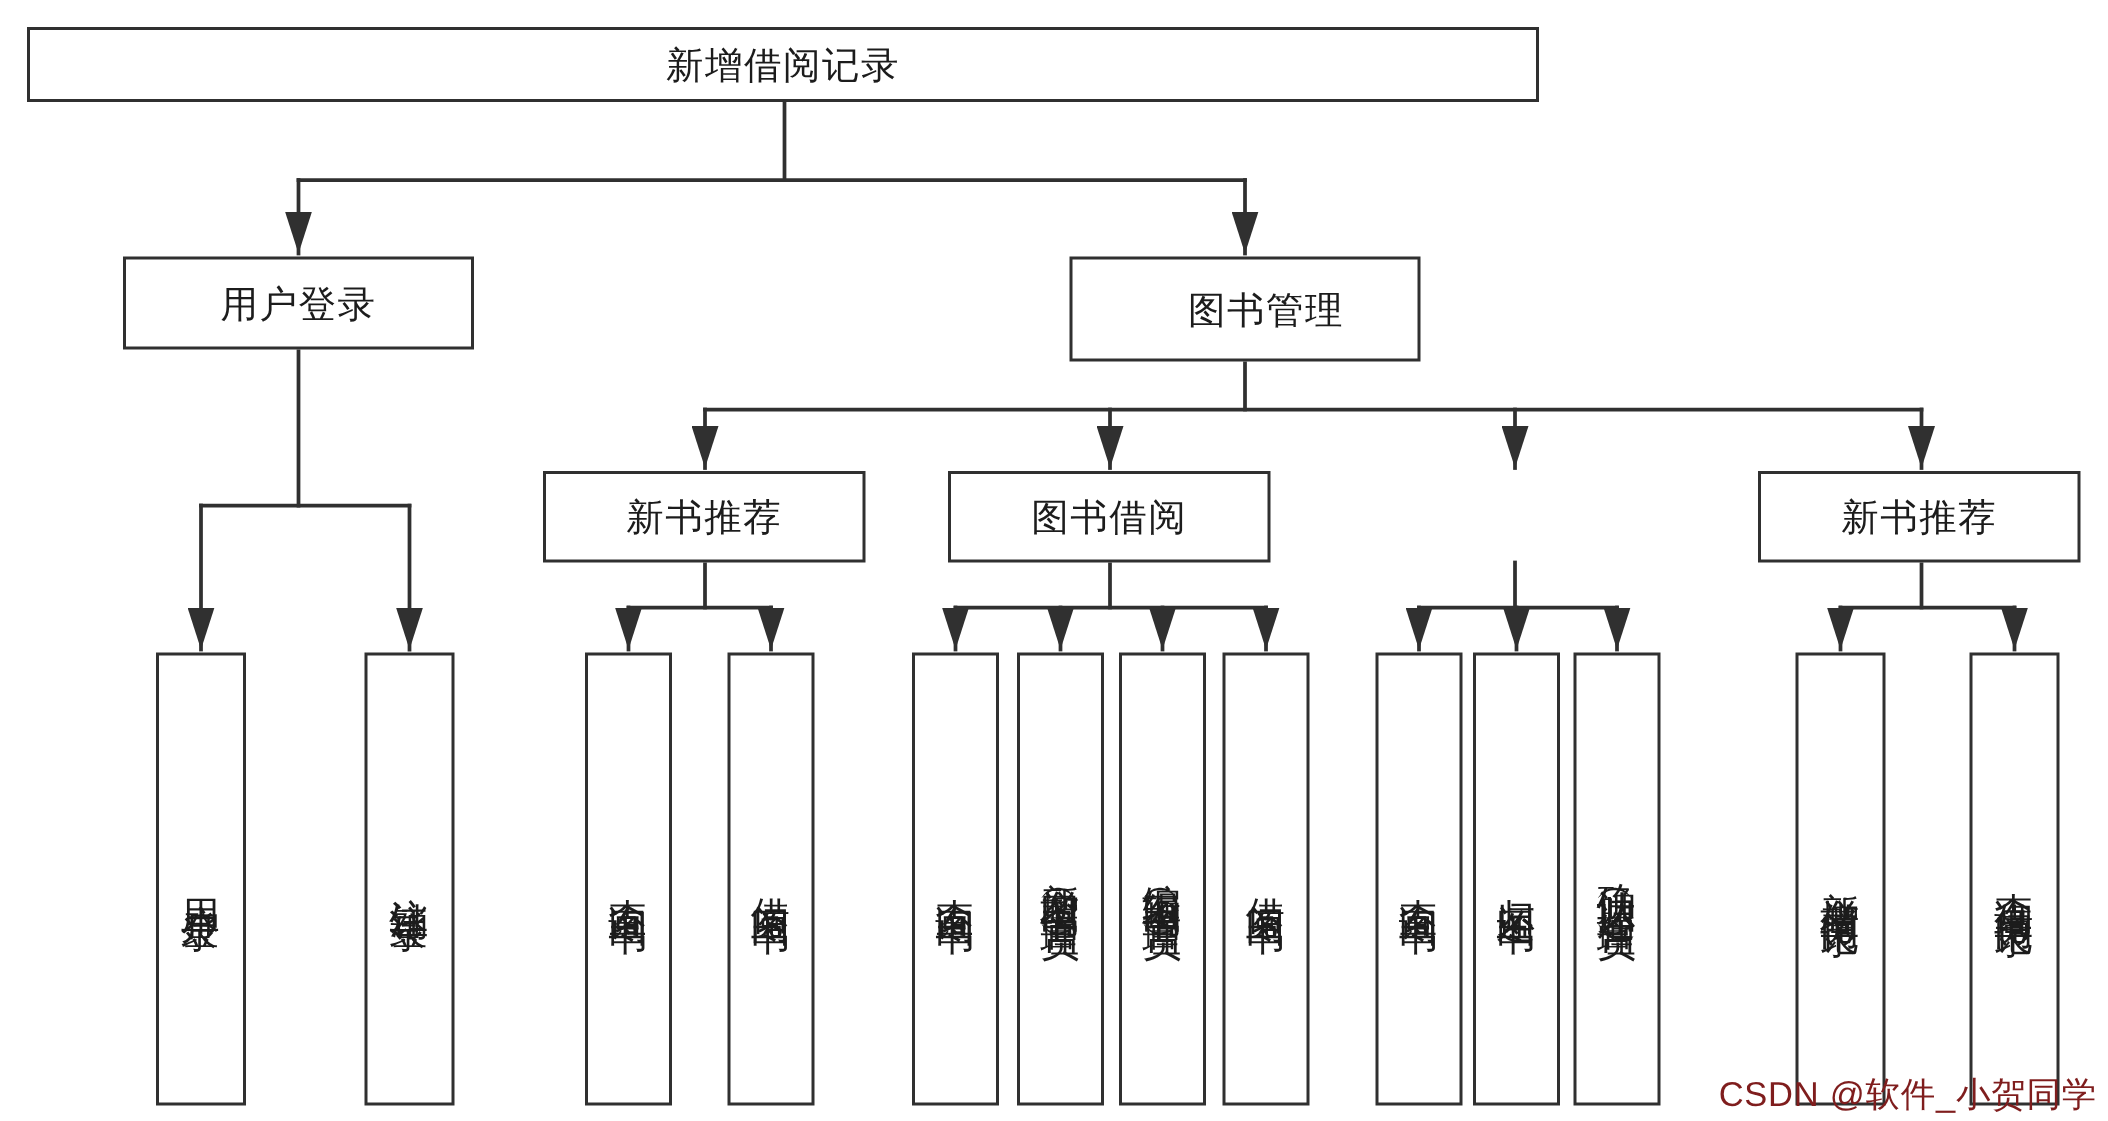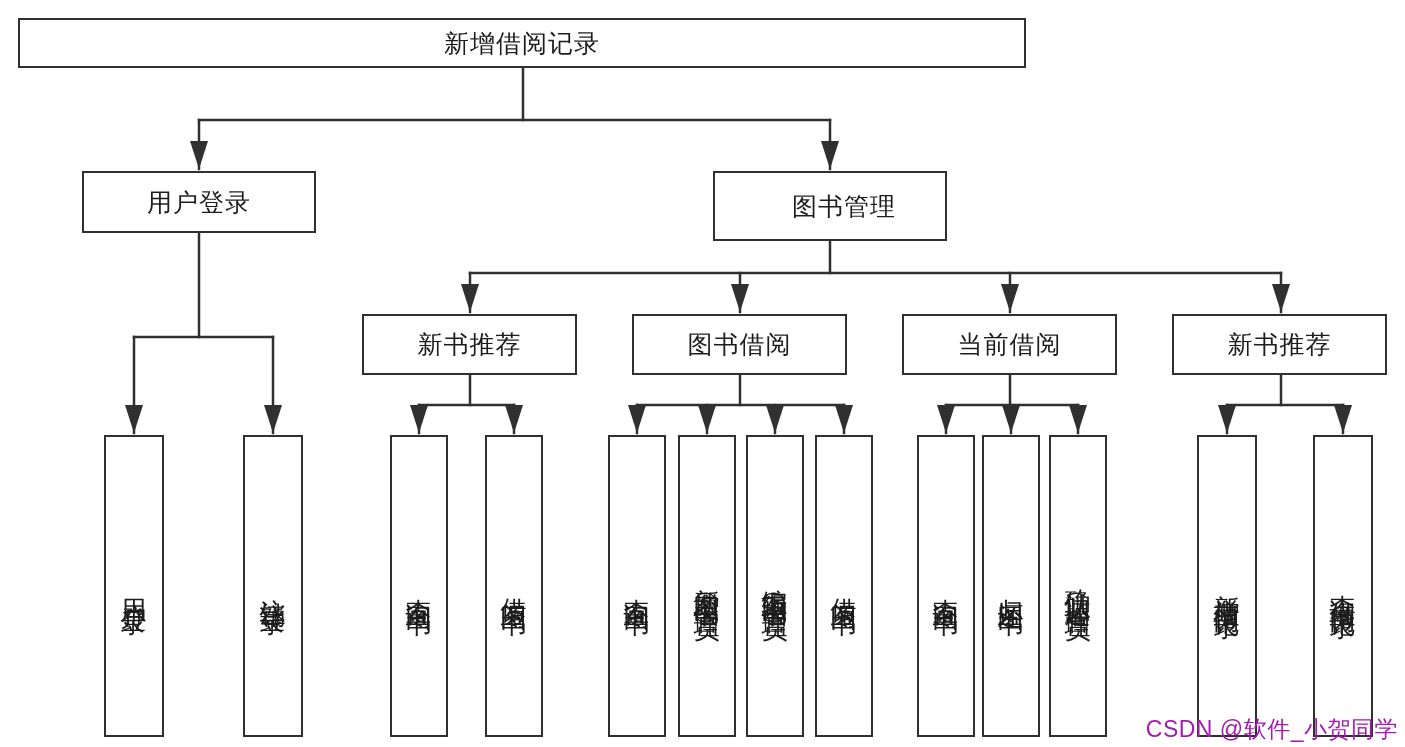--- a/index.html
+++ b/index.html
@@ -64,21 +64,21 @@
   #leaf-cur-query-books       { left: 917px;  width: 58px; }
   #leaf-cur-return-books      { left: 982px;  width: 58px; }
   #leaf-cur-confirm-return    { left: 1049px; width: 58px; }
   #leaf-recd-add-record       { left: 1197px; width: 60px; }
   #leaf-recd-query-record     { left: 1313px; width: 60px; }
   #watermark {
     position: absolute;
     right: 7px;
     bottom: 2px;
     font-size: 23px;
-    color: #a21caf;
+    color: #7f1d1d;
     z-index: 3;
     letter-spacing: 0.5px;
   }
 </style>
 </head>
 <body>
 
 <div id="canvas">
 
   <svg id="wires" viewBox="0 0 1405 747" xmlns="http://www.w3.org/2000/svg">
@@ -141,23 +141,20 @@
   <div class="node h-label" id="node-book-mgmt">
     <span>图书管理</span>
   </div>
 
   <div class="node h-label lvl3" id="node-new-book-recommend">
     <span>新书推荐</span>
   </div>
   <div class="node h-label lvl3" id="node-book-borrow">
     <span>图书借阅</span>
   </div>
-  <div class="node h-label lvl3" id="node-current-borrow">
-    <span>当前借阅</span>
-  </div>
   <div class="node h-label lvl3" id="node-borrow-records">
     <span>新书推荐</span>
   </div>
 
   <div class="node leaf" id="leaf-user-login">
     <span class="vtext">用户登录</span>
   </div>
   <div class="node leaf" id="leaf-logout">
     <span class="vtext">注销登录</span>
   </div>

